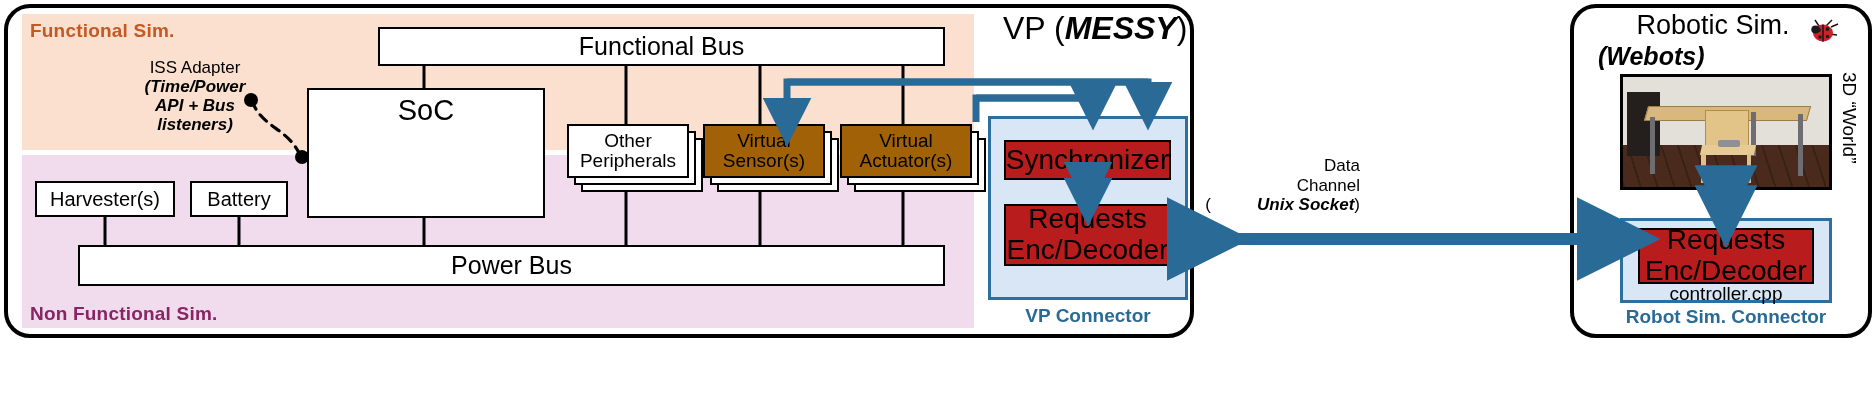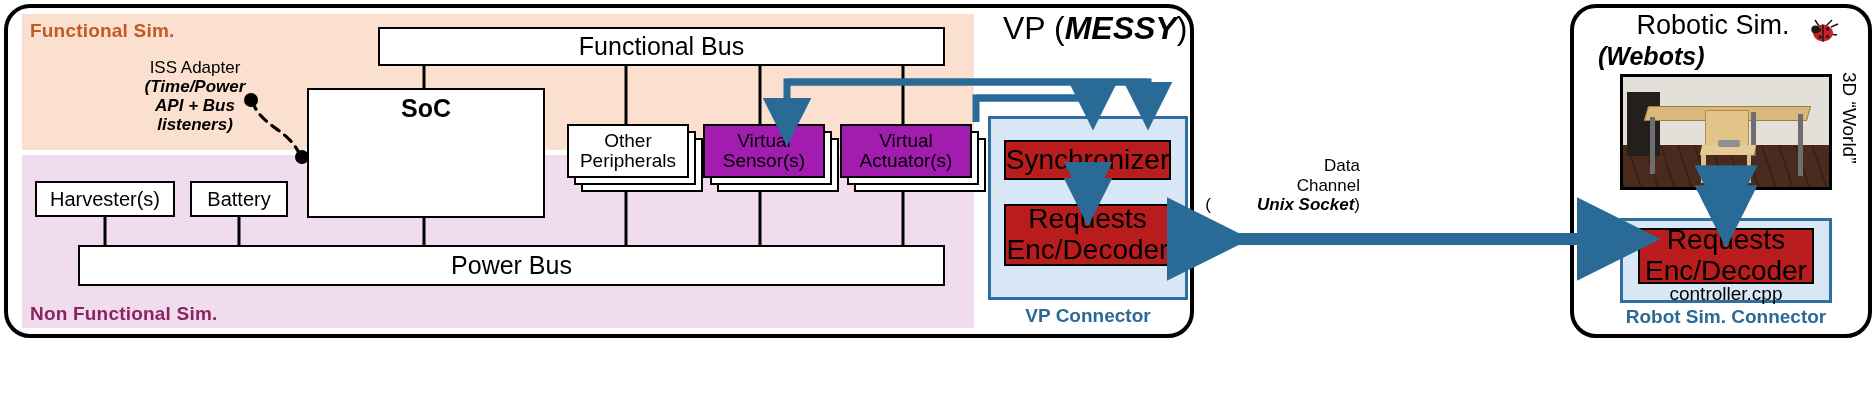--- a/index.html
+++ b/index.html
@@ -23,21 +23,21 @@
        justify-content:center;text-align:center;color:#000;line-height:1.05;}
   .box.big{font-size:25px;margin-left:48px;}
   .box.med{font-size:20px;}
 
   
   .stack{position:absolute;}
   .stack .sheet{position:absolute;background:#fff;border:2.5px solid #000;}
   .stack .face{position:absolute;left:0;top:0;border:2.5px solid #000;
        display:flex;align-items:center;justify-content:center;text-align:center;
        font-size:19px;line-height:1.06;color:#000;}
-  .face.blue{background:#a21caf;}
+  .face.blue{background:#a16207;}
   .face.white{background:#fff;}
 
   
   .conn{background:#d9e6f5;border:3px solid #2d6f9e;}
   .conn-inner{background:#b91c1c;border:2.5px solid #000;display:flex;
        align-items:center;justify-content:center;text-align:center;
        font-size:28px;line-height:1.1;color:#000;}
   .conn-label{color:#2a6a96;font-weight:bold;font-size:19px;text-align:center;}
   .conn-sub{font-size:19px;color:#000;text-align:center;}
   .ctr{text-align:center;}
@@ -102,21 +102,21 @@
   <div class="abs adapter" style="left:105px;top:58px;width:180px;">
     <div>ISS Adapter</div>
     <div class="em">(Time/Power</div>
     <div class="em">API + Bus</div>
     <div class="em">listeners)</div>
   </div>
 
   <div class="abs box big" style="left:330px;top:27px;width:567px;height:39px;">Functional Bus</div>
 
   <div class="abs box" style="left:307px;top:88px;width:238px;height:130px;display:block;">
-    <div class="ctr" style="font-size:25px;margin-top:5px;font-weight:bold;">SoC</div>
+    <div class="ctr" style="font-size:29px;margin-top:5px;">SoC</div>
   </div>
 
 
   <div class="stack" style="left:567px;top:124px;width:136px;height:68px;">
     <div class="sheet" style="left:14px;top:14px;width:118px;height:50px;"></div>
     <div class="sheet" style="left:7px;top:7px;width:118px;height:50px;"></div>
     <div class="face white" style="width:118px;height:50px;flex-direction:column;">
       <span>Other</span>
       <span>Peripherals</span>
     </div>

